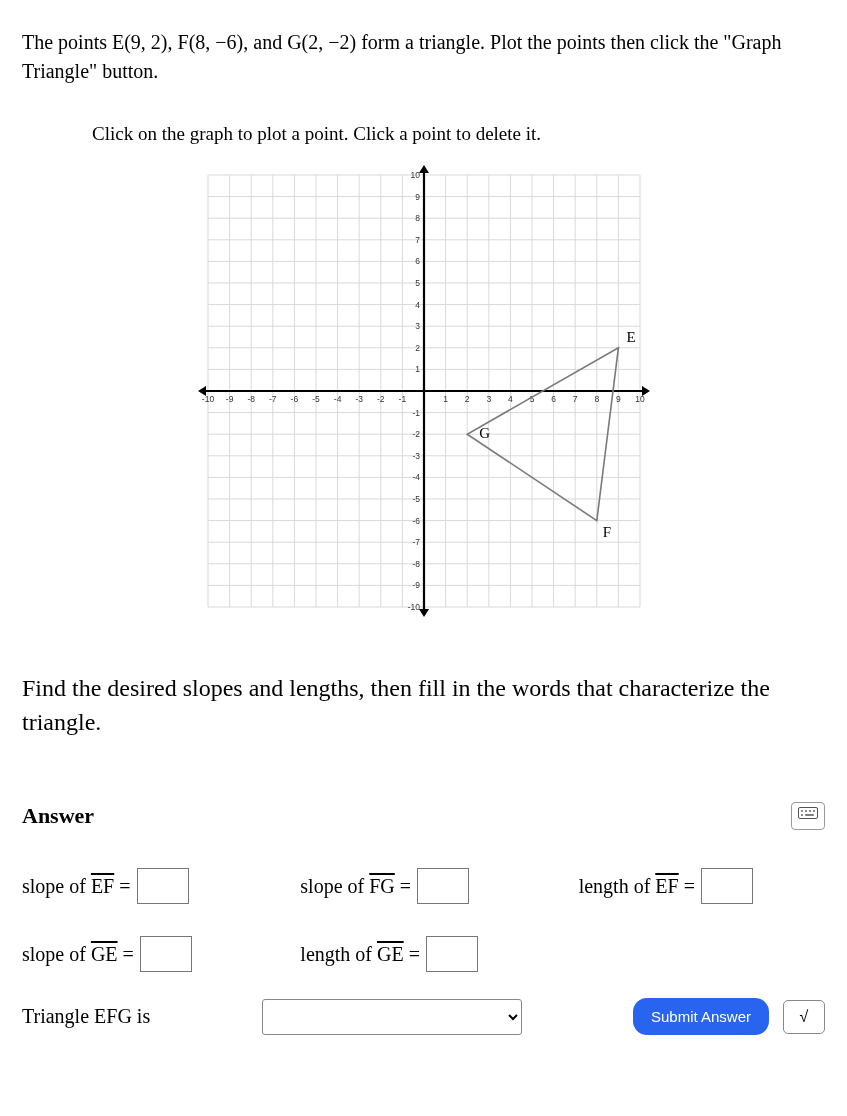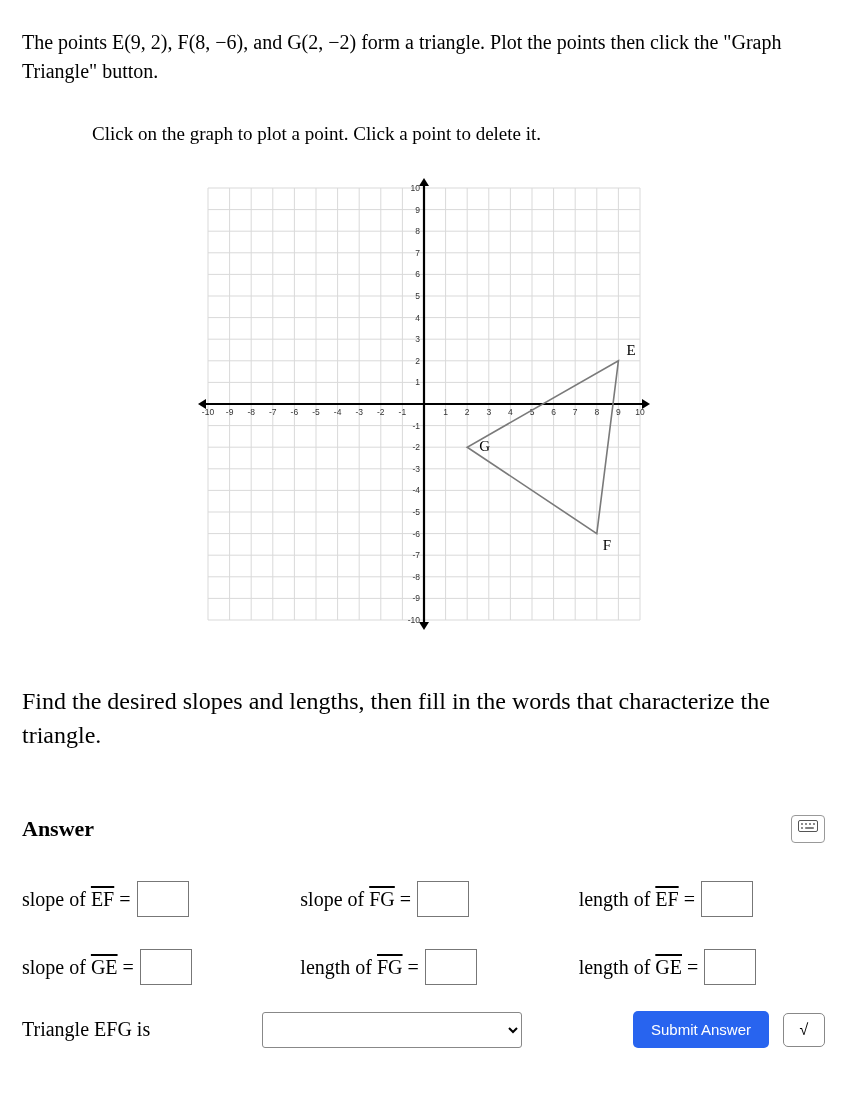--- a/index.html
+++ b/index.html
@@ -6,21 +6,21 @@
   body {
     font-family: Georgia, 'Times New Roman', serif;
     background: #fff;
     color: #000;
     width: 847px;
     padding: 28px 22px 20px 22px;
     font-size: 20px;
     line-height: 1.45;
   }
   .question-text { margin-bottom: 34px; }
-  .instruction { margin: 18px 0 26px 70px; font-size: 19px; }
+  .instruction { margin: 18px 0 13px 70px; font-size: 19px; }
   .graph-wrap { display:flex; justify-content:center; margin-bottom: 50px; }
   .graph-svg { width: 460px; height: 460px; }
   .subprompt { margin-bottom: 60px; font-size: 24px; }
   .answer-row { display:flex; align-items:center; justify-content:space-between; margin-bottom: 36px; }
   .answer-heading { font-weight: bold; font-size: 22px; }
   .keypad-btn {
     width: 34px; height: 28px; border:1px solid #999; border-radius:4px;
     display:flex; align-items:center; justify-content:center; background:#fff;
     font-size:12px;
   }
@@ -38,21 +38,21 @@
     width: 52px; height: 36px; border:1px solid #777; background:#fff;
     font-size:16px; padding:2px 4px;
   }
   .bottom-row { display:flex; align-items:center; justify-content:space-between; gap:24px;}
   .tri-label { font-size:20px; white-space:nowrap; }
   .tri-select {
     flex: 0 0 260px; height:36px; border:1px solid #888; border-radius:3px;
     background:#fff; font-size:15px; padding:4px 8px;
   }
   .submit-btn {
-    background:#2864ef; color:#fff; border:none; border-radius:5px;
+    background:#2864ef; color:#fff; border:none; border-radius:14px;
     padding:10px 18px; font-size:15px; font-family: Arial, sans-serif;
   }
   .sqrt-btn {
     width:42px; height:34px; border:1px solid #888; border-radius:5px;
     background:#fff; display:flex; align-items:center; justify-content:center;
     font-size:16px;
   }
   .right-btns { display:flex; align-items:center; gap:14px; }
 </style>
 </head>
@@ -191,24 +191,20 @@
   </div>
   <div class="field-cell">
     <span><span>length of </span><span class="overline">EF</span><span> =</span></span>
     <input class="math-input" type="text" style="">
   </div>
   <div class="field-cell">
     <span><span>slope of </span><span class="overline">GE</span><span> =</span></span>
     <input class="math-input" type="text" style="">
   </div>
   <div class="field-cell">
-    <span><span>length of </span><span class="overline">FG</span><span> =</span></span>
-    <input class="math-input" type="text" style="">
-  </div>
-  <div class="field-cell">
     <span><span>length of </span><span class="overline">GE</span><span> =</span></span>
     <input class="math-input" type="text" style="">
   </div>
 </div>
 
 <div class="bottom-row">
   <span class="tri-label">Triangle EFG is</span>
   <select class="tri-select">
     <option></option>
   </select>

